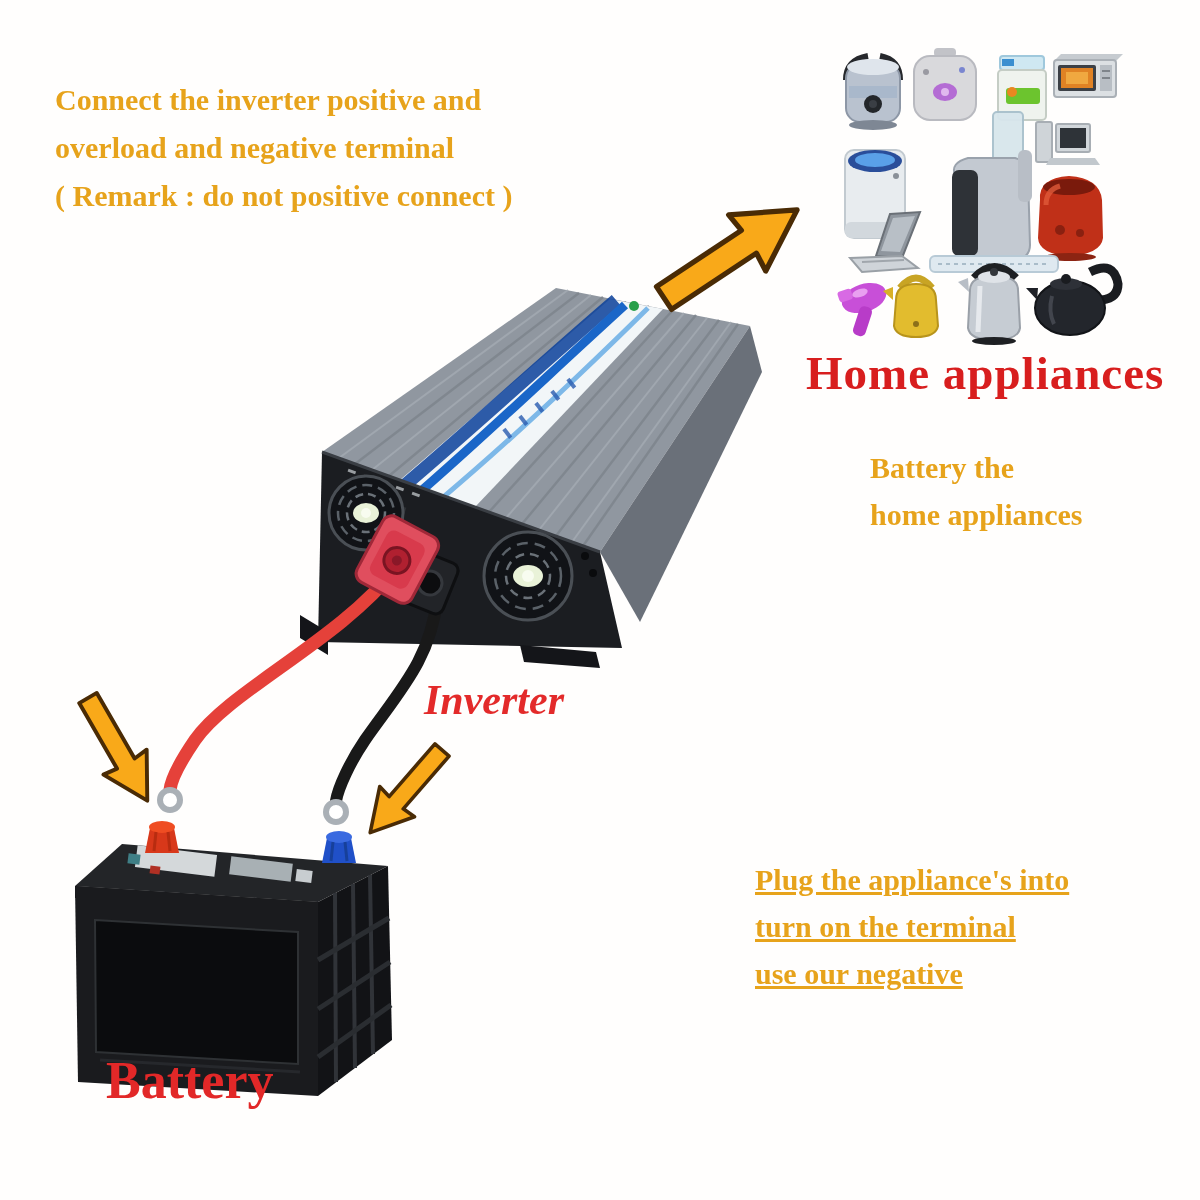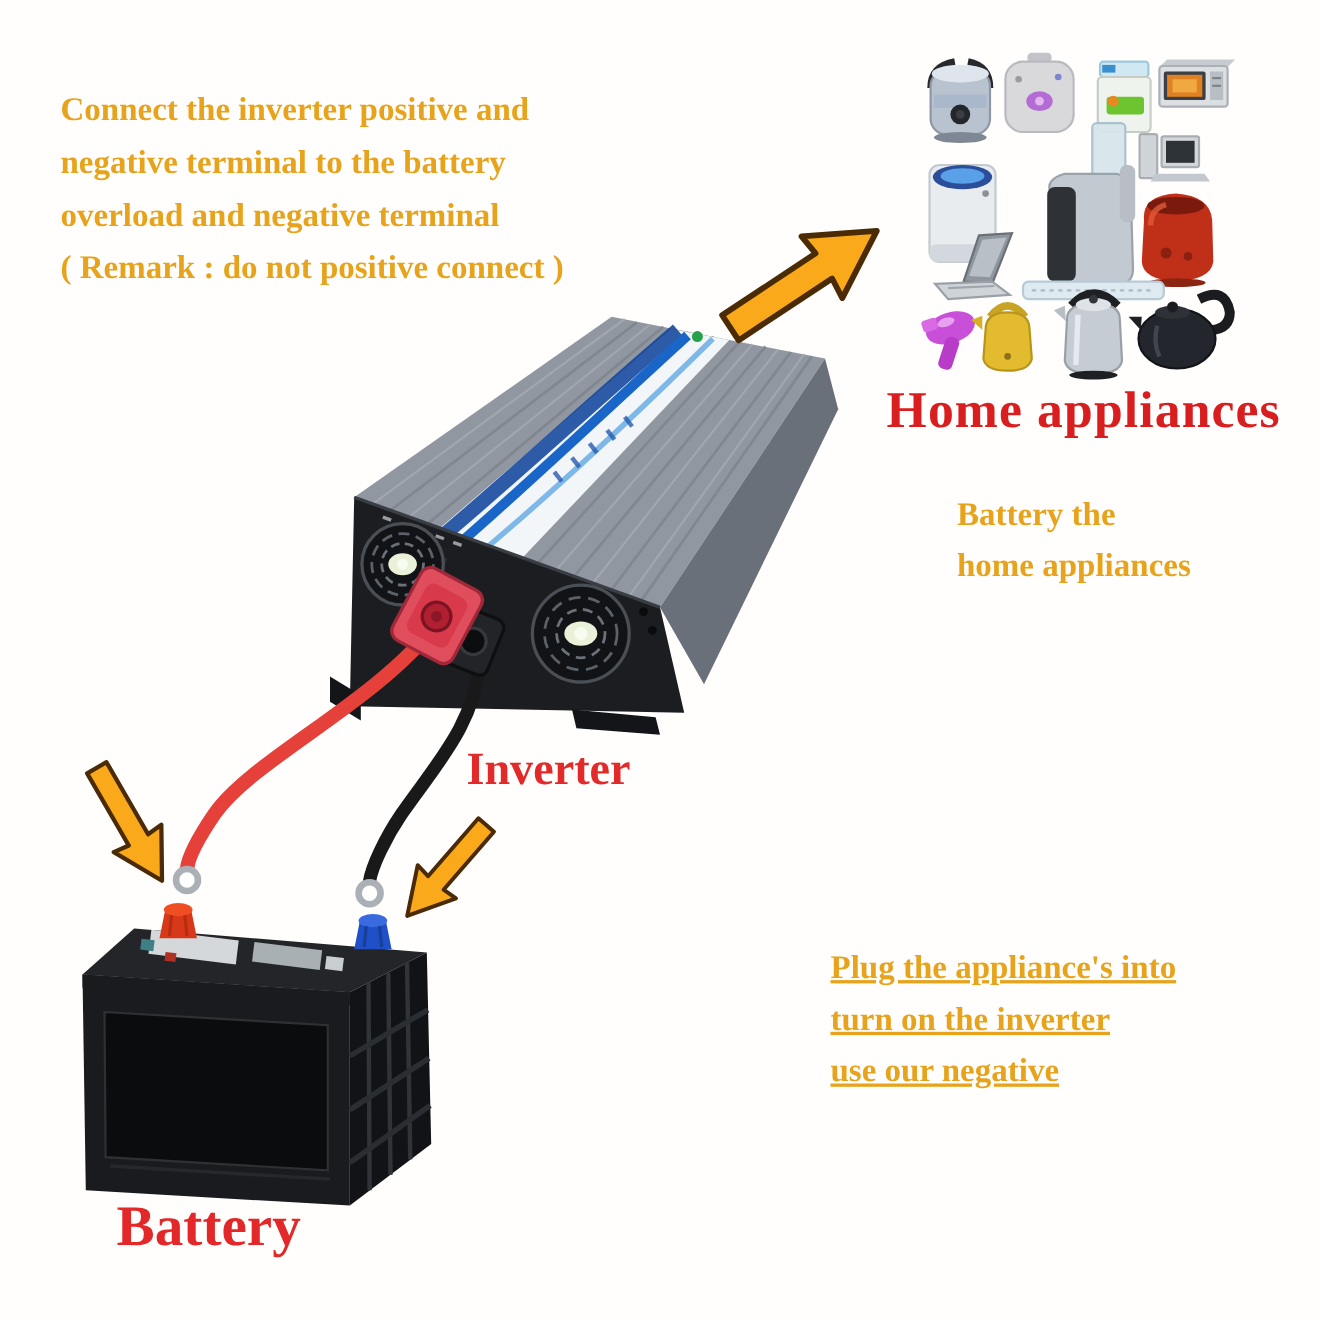--- a/index.html
+++ b/index.html
@@ -7,22 +7,22 @@
           font-family:"Liberation Serif", serif;}
   .gfx{position:absolute;left:0;top:0;}
   .note{position:absolute;color:#E7A31B;font-weight:700;font-size:30px;line-height:48px;white-space:nowrap;}
   .note div{white-space:nowrap;}
   .heading{position:absolute;font-weight:700;white-space:nowrap;}
   .h-red{color:#D81E1E;}
   #heading-home{left:806px;top:346px;font-size:47px;letter-spacing:1px;}
   #note-battery{left:55px;top:76px;}
   #note-connect-app{left:870px;top:444px;line-height:47px;}
   #note-plug{left:755px;top:856px;line-height:47px;text-decoration:underline;}
-  #label-inverter{left:424px;top:676px;font-size:42px;color:#E32A2A;}
-  #label-battery{left:106px;top:1086px;font-size:52px;color:#E22828;}
+  #label-inverter{left:424px;top:676px;font-size:42px;color:#E32A2A;font-style:italic;}
+  #label-battery{left:106px;top:1051px;font-size:52px;color:#E22828;}
 </style>
 </head>
 <body>
 
 <div class="canvas">
 
   <svg class="gfx" width="1200" height="1200" viewBox="0 0 1200 1200">
 
     <g>
 
@@ -269,35 +269,34 @@
 
     <g fill="#F9A919" stroke="#4A2B05" stroke-width="5" stroke-linejoin="round">
       <path d="M0,-13 L97,-13 L95,-32 L152,0 L95,32 L97,13 L0,13 Z" transform="translate(664,298) rotate(-33.5) scale(1.05)"></path>
       <path d="M0,-13 L97,-13 L95,-32 L152,0 L95,32 L97,13 L0,13 Z" transform="translate(88,698) rotate(60) scale(0.78)"></path>
       <path d="M0,-13 L97,-13 L95,-32 L152,0 L95,32 L97,13 L0,13 Z" transform="translate(442,750) rotate(131) scale(0.72)"></path>
     </g>
   </svg>
 
   <div class="note" id="note-battery">
     <div>Connect the inverter positive and</div>
-    <div>negative terminal to the battery</div>
     <div>overload and negative terminal</div>
     <div>( Remark : do not positive connect )</div>
   </div>
 
   <div class="heading h-red" id="heading-home">Home appliances</div>
 
   <div class="note" id="note-connect-app">
     <div>Battery the</div>
     <div>home appliances</div>
   </div>
 
   <div class="heading" id="label-inverter">Inverter</div>
 
   <div class="heading" id="label-battery">Battery</div>
 
   <div class="note" id="note-plug">
     <div>Plug the appliance's into</div>
-    <div>turn on the inverter</div>
+    <div>turn on the terminal</div>
     <div>use our negative</div>
   </div>
 
 </div>
 
 </body></html>

